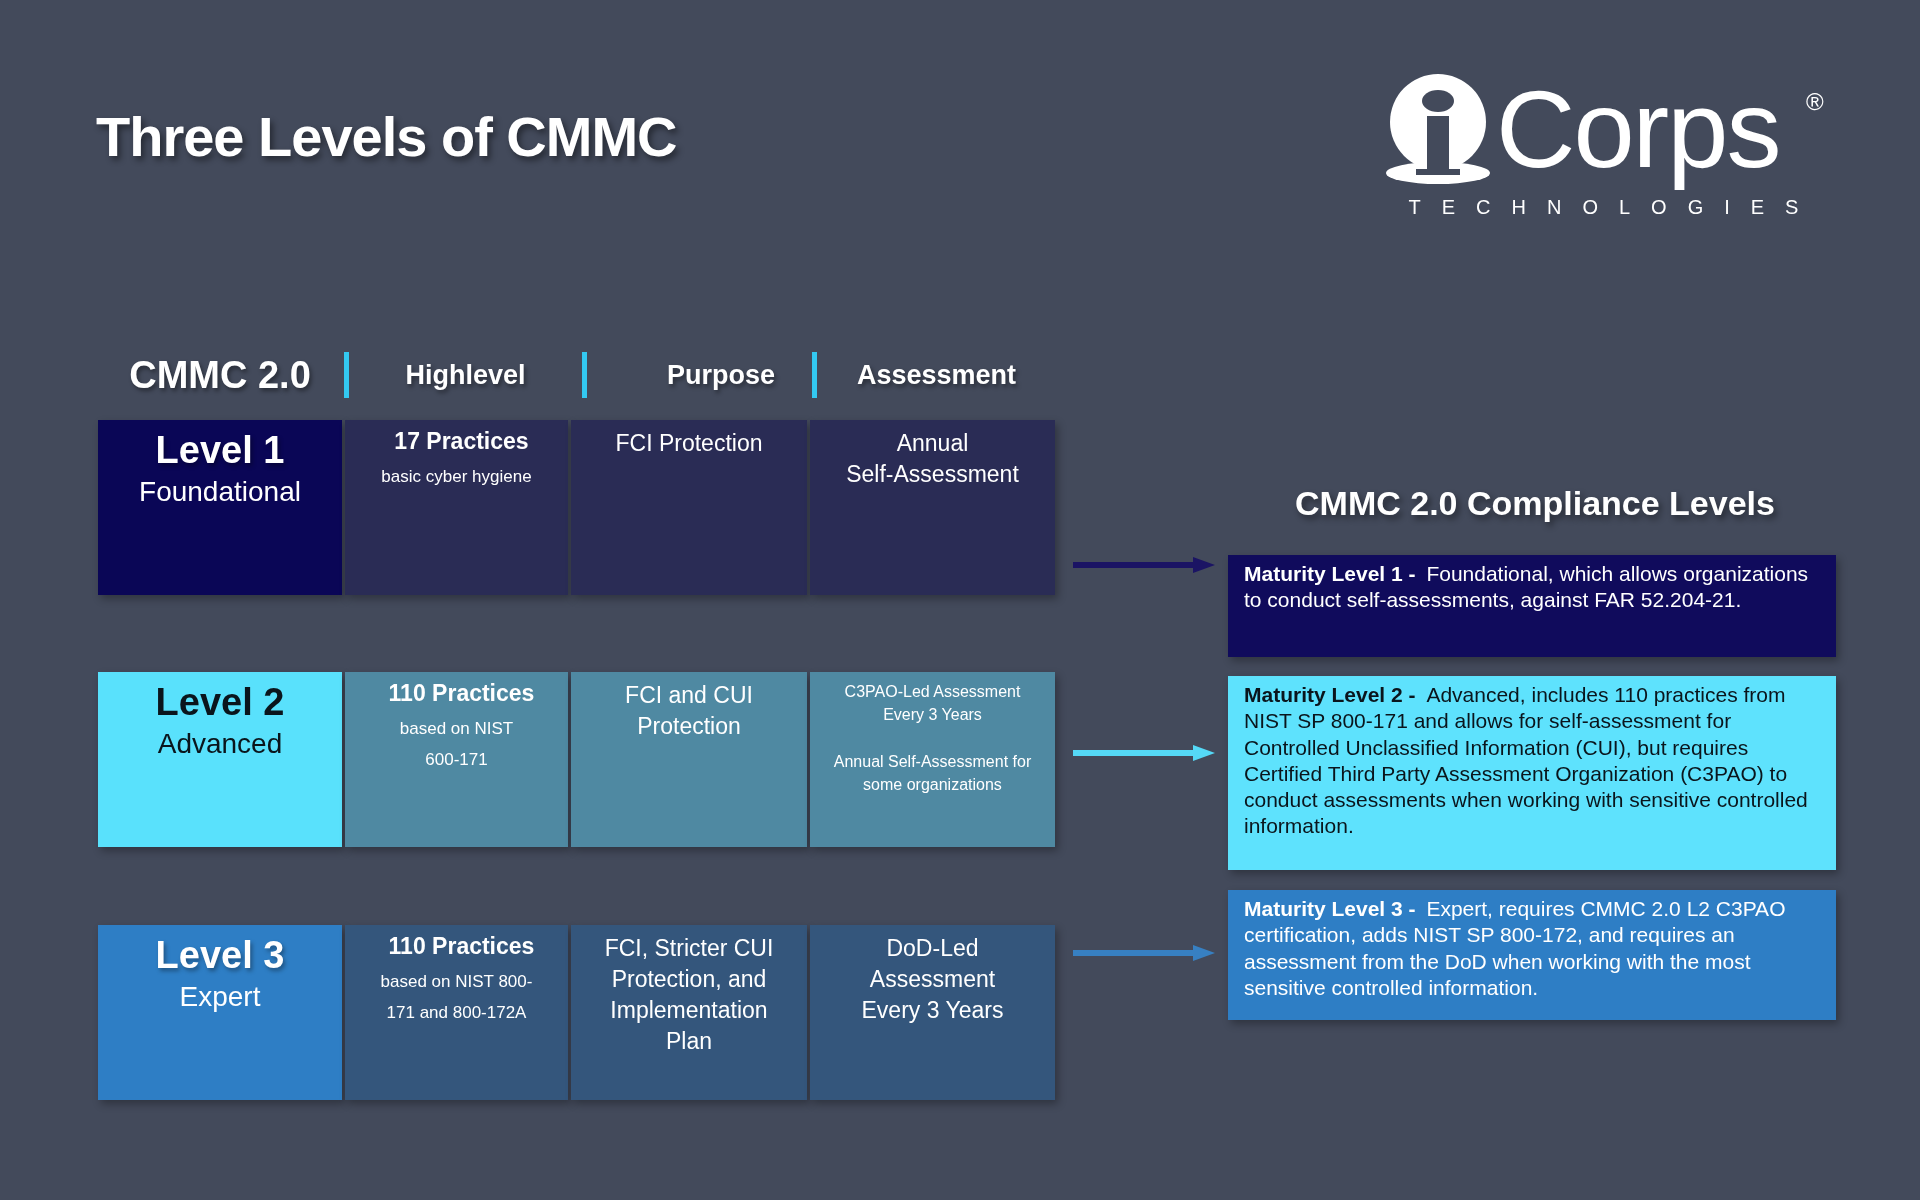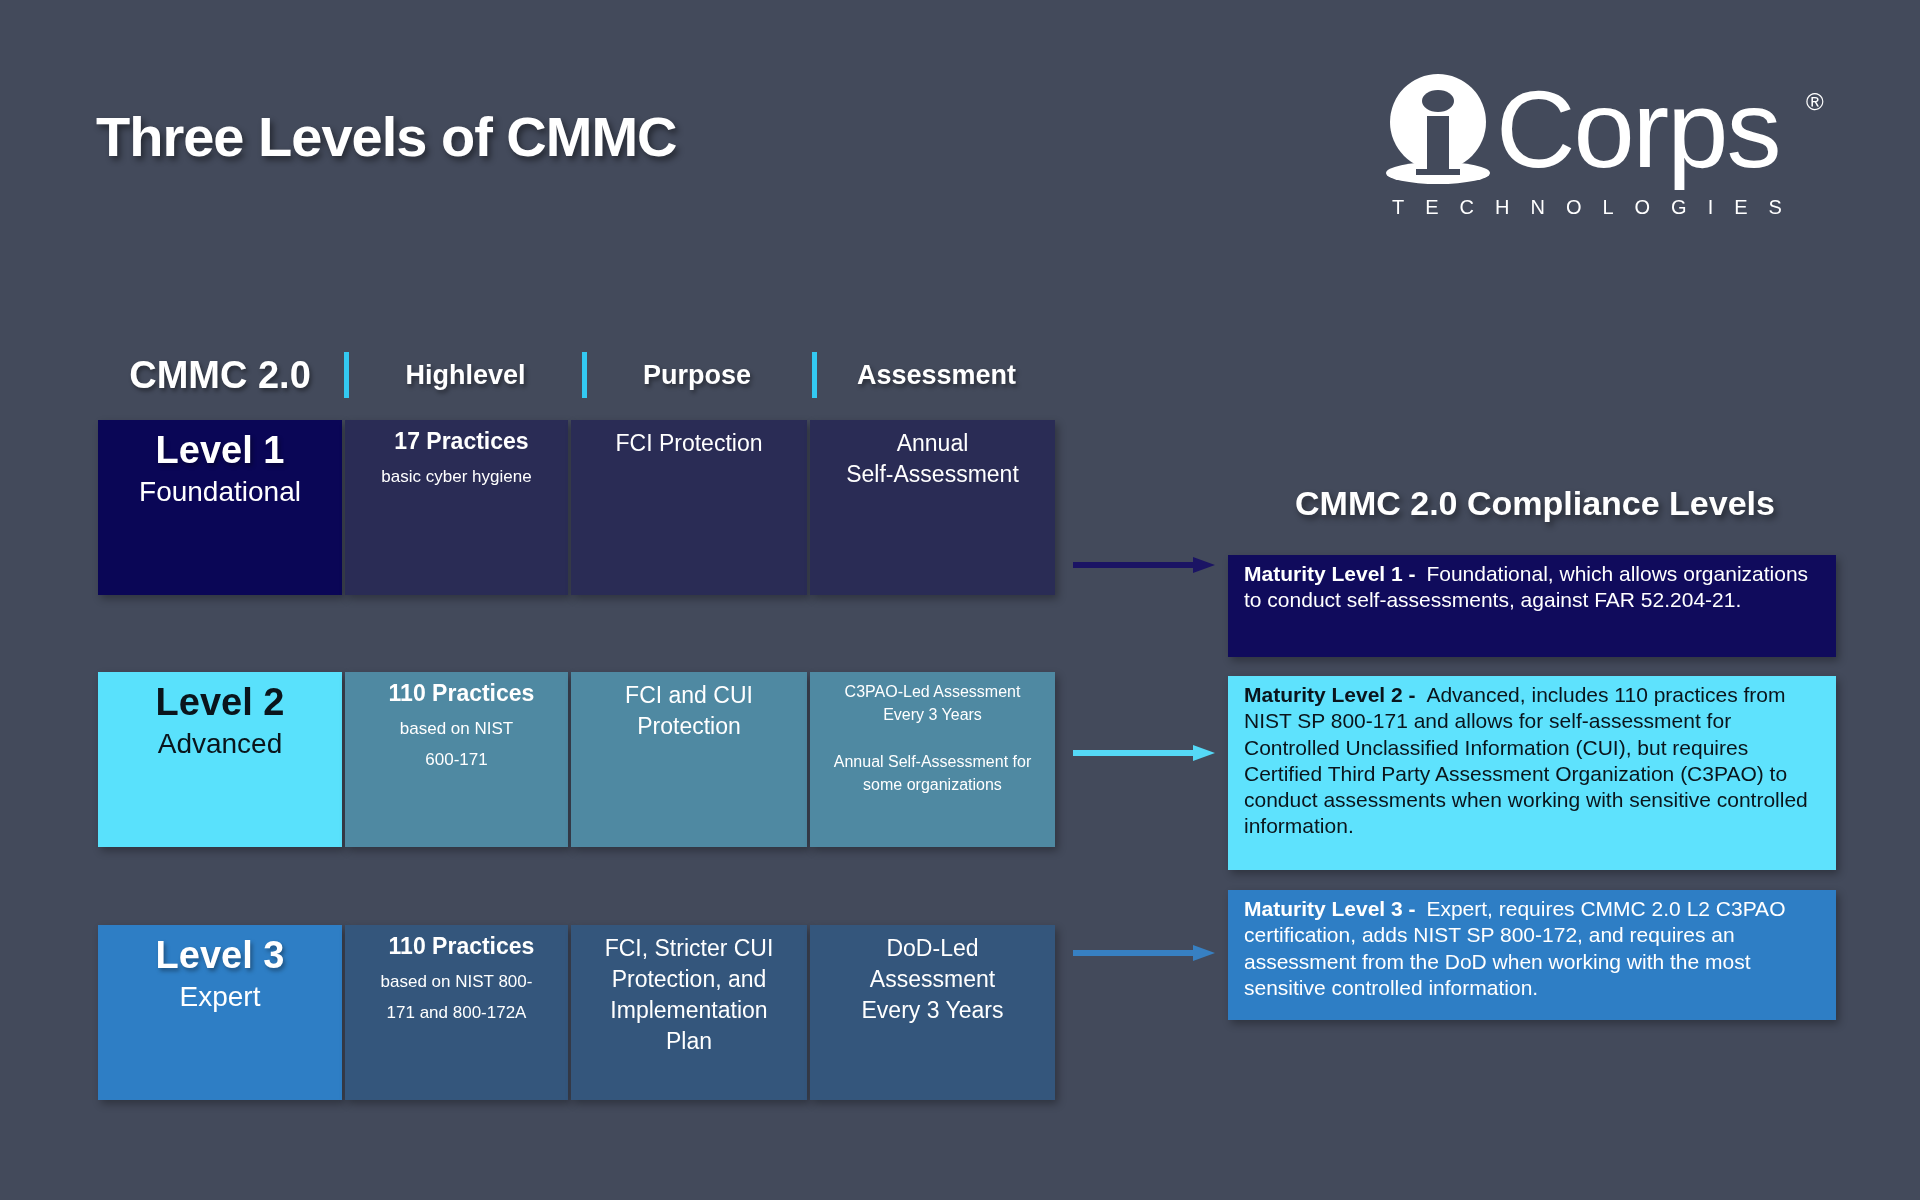--- a/index.html
+++ b/index.html
@@ -10,29 +10,29 @@
   body{font-family:"Liberation Sans","DejaVu Sans",sans-serif;color:#fff;}
   .canvas{position:relative;width:1920px;height:1200px;background:var(--bg);overflow:hidden;}
 
   
   .title{position:absolute;left:96px;top:104px;font-size:56px;font-weight:bold;letter-spacing:-1px;
          text-shadow:3px 4px 6px rgba(0,0,0,.45);}
 
   
   .logo{position:absolute;left:1386px;top:72px;width:450px;}
   .logo svg{display:block;}
-  .logo-sub{margin-top:6px;font-size:20px;letter-spacing:21px;color:#fff;padding-left:6px;white-space:nowrap;}
+  .logo-sub{margin-top:6px;font-size:20px;letter-spacing:21px;color:#fff;padding-left:6px;white-space:nowrap;text-align:center;}
 
   
   .hdr{position:absolute;top:350px;height:50px;display:flex;align-items:center;justify-content:center;
        font-weight:bold;text-shadow:2px 3px 4px rgba(0,0,0,.4);}
   .hdr-cmmc{left:98px;width:244px;font-size:38px;}
   .hdr-col{font-size:27px;}
   .hdr-highlevel{left:349px;width:233px;}
-  .hdr-purpose{left:587px;width:220px;}
+  .hdr-purpose{left:611px;width:220px;}
   .hdr-assessment{left:817px;width:239px;}
   .hdr-sep{position:absolute;top:352px;width:5px;height:46px;background:var(--separator);}
   .sep1{left:344px;} .sep2{left:582px;} .sep3{left:812px;}
 
   
   .row{position:absolute;left:98px;width:958px;height:175px;display:grid;
        grid-template-columns:244px 223px 236px 245px;column-gap:3px;}
   .row1{top:420px;} .row2{top:672px;} .row3{top:925px;}
   .cell{display:flex;flex-direction:column;align-items:center;text-align:center;
         padding:8px 14px;box-shadow:3px 4px 8px rgba(0,0,0,.30);}

